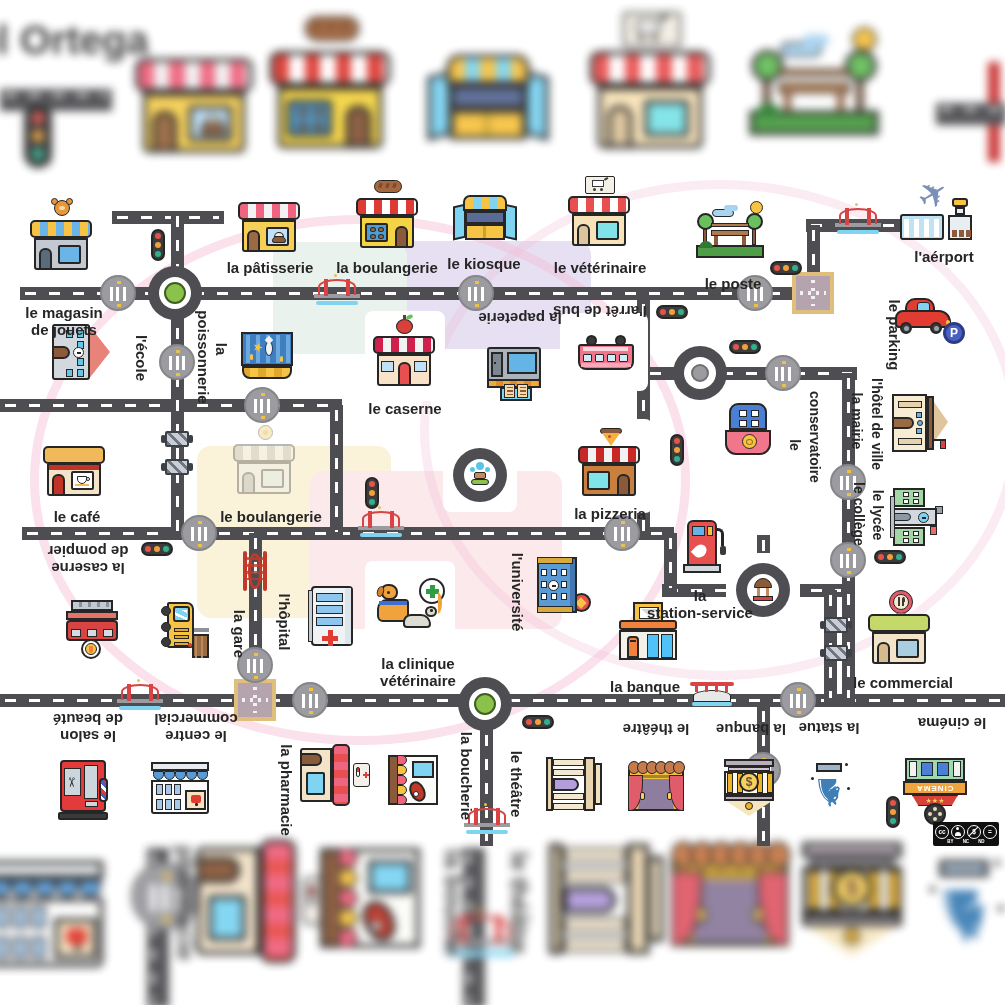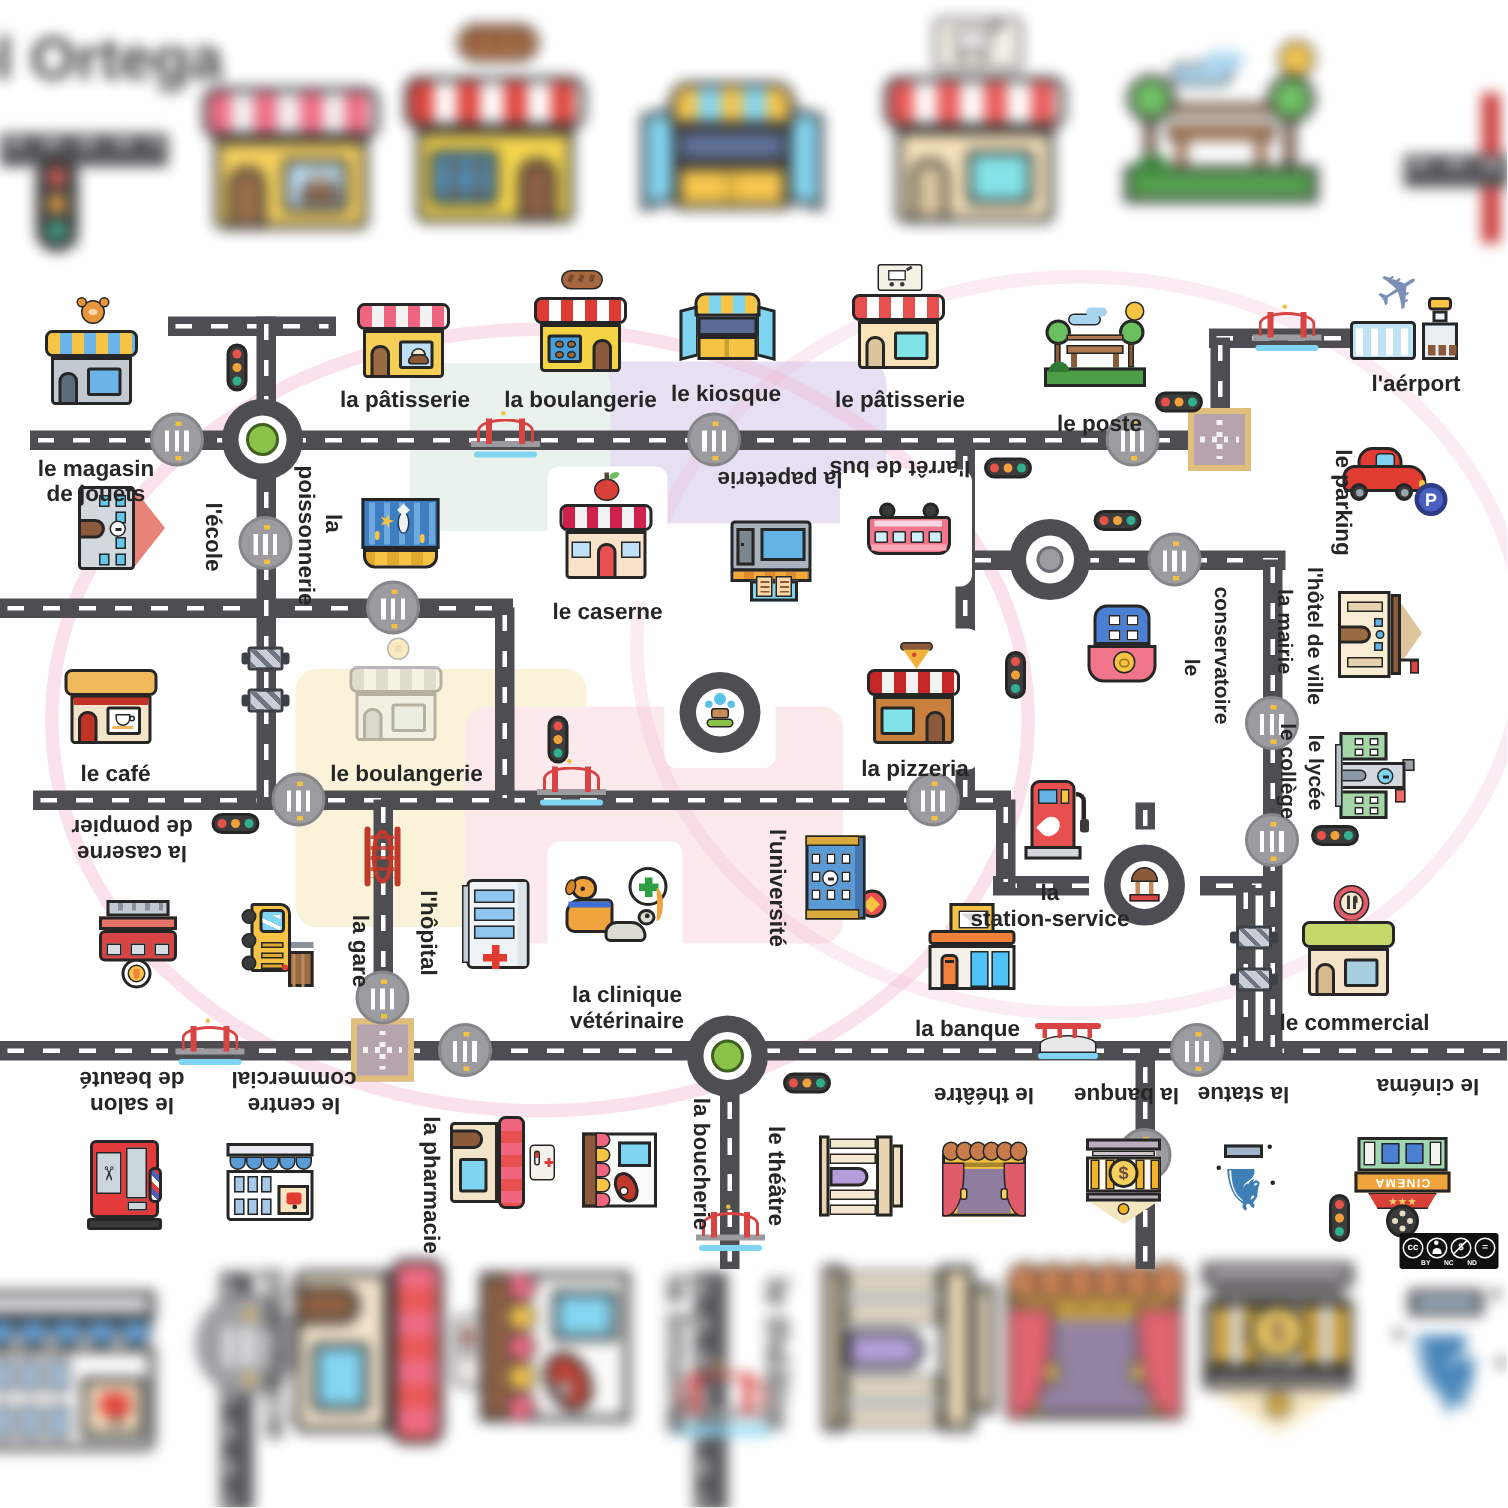--- a/index.html
+++ b/index.html
@@ -467,21 +467,21 @@
           <div style="position: absolute; box-sizing: border-box; left: 9px; top: 4px; width: 12px; height: 7px; border: 1.5px solid rgb(58, 58, 58); background: rgb(255, 255, 255);"></div>
           <div style="position: absolute; box-sizing: border-box; left: 10px; top: 12px; width: 3px; height: 3px; border-radius: 50%; background: rgb(58, 58, 58);"></div>
           <div style="position: absolute; box-sizing: border-box; left: 17px; top: 12px; width: 3px; height: 3px; border-radius: 50%; background: rgb(58, 58, 58);"></div>
           <div style="position: absolute; box-sizing: border-box; left: 21px; top: 2px; width: 4px; height: 1.5px; background: rgb(58, 58, 58); transform: rotate(-30deg);"></div>
         </div>
         <div style="position: absolute; box-sizing: border-box; left: 1px; top: 12px; width: 62px; height: 18px; border: 2px solid rgb(38, 38, 38); border-radius: 5px; background: repeating-linear-gradient(90deg, rgb(232, 80, 79) 0px, rgb(232, 80, 79) 8px, rgb(255, 255, 255) 8px, rgb(255, 255, 255) 16px);"></div>
         <div style="position: absolute; box-sizing: border-box; left: 5px; top: 30px; width: 54px; height: 32px; border: 2px solid rgb(38, 38, 38); border-radius: 0px 0px 3px 3px; background: rgb(248, 227, 185);"></div>
         <div style="position: absolute; box-sizing: border-box; left: 10px; top: 40px; width: 13px; height: 22px; border: 2px solid rgb(38, 38, 38); border-radius: 6px 6px 0px 0px; background: rgb(220, 196, 156);"></div>
         <div style="position: absolute; box-sizing: border-box; left: 29px; top: 37px; width: 23px; height: 19px; border: 2px solid rgb(38, 38, 38); border-radius: 2px; background: rgb(127, 227, 232);"></div>
       </div>
-      <div class="lbl" style="left: 600px; top: 268px; font-size: 15px; transform: translate(-50%, -50%) rotate(0deg);">le pâtisserie</div>
+      <div class="lbl" style="left: 600px; top: 268px; font-size: 15px; transform: translate(-50%, -50%) rotate(0deg);">le vétérinaire</div>
       <div style="position: absolute; box-sizing: border-box; left: 731px; top: 230px; width: 70px; height: 58px; margin: -29px 0px 0px -35px; z-index: 5; transform: rotate(0deg) scale(1);">
         <div style="position: absolute; box-sizing: border-box; left: 54px; top: 0px; width: 13px; height: 13px; border-radius: 50%; background: rgb(246, 195, 68); border: 1.5px solid rgb(38, 38, 38);"></div>
         <div style="position: absolute; box-sizing: border-box; left: 16px; top: 8px; width: 22px; height: 8px; border-radius: 5px; background: rgb(168, 212, 240); border: 1.5px solid rgb(38, 38, 38);"></div>
         <div style="position: absolute; box-sizing: border-box; left: 28px; top: 4px; width: 14px; height: 6px; border-radius: 4px; background: rgb(168, 212, 240);"></div>
         <div style="position: absolute; box-sizing: border-box; left: 1px; top: 12px; width: 17px; height: 17px; border-radius: 50%; background: rgb(106, 191, 94); border: 2px solid rgb(38, 38, 38);"></div>
         <div style="position: absolute; box-sizing: border-box; left: 7px; top: 28px; width: 4px; height: 16px; background: rgb(138, 90, 59); border: 1.5px solid rgb(38, 38, 38);"></div>
         <div style="position: absolute; box-sizing: border-box; left: 50px; top: 12px; width: 17px; height: 17px; border-radius: 50%; background: rgb(106, 191, 94); border: 2px solid rgb(38, 38, 38);"></div>
         <div style="position: absolute; box-sizing: border-box; left: 56px; top: 28px; width: 4px; height: 16px; background: rgb(138, 90, 59); border: 1.5px solid rgb(38, 38, 38);"></div>
         <div style="position: absolute; box-sizing: border-box; left: 15px; top: 22px; width: 38px; height: 4px; background: rgb(176, 122, 78); border: 1.5px solid rgb(38, 38, 38);"></div>
         <div style="position: absolute; box-sizing: border-box; left: 15px; top: 29px; width: 38px; height: 6px; background: rgb(176, 122, 78); border: 1.5px solid rgb(38, 38, 38);"></div>

